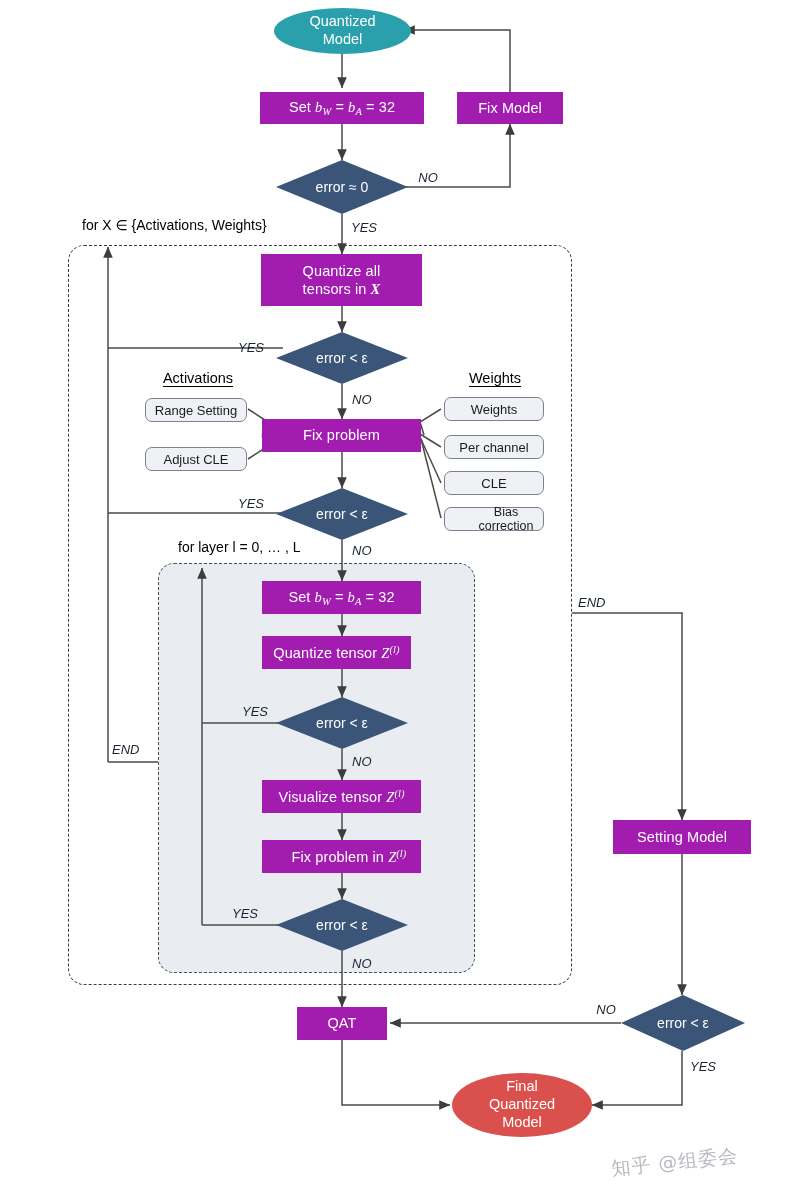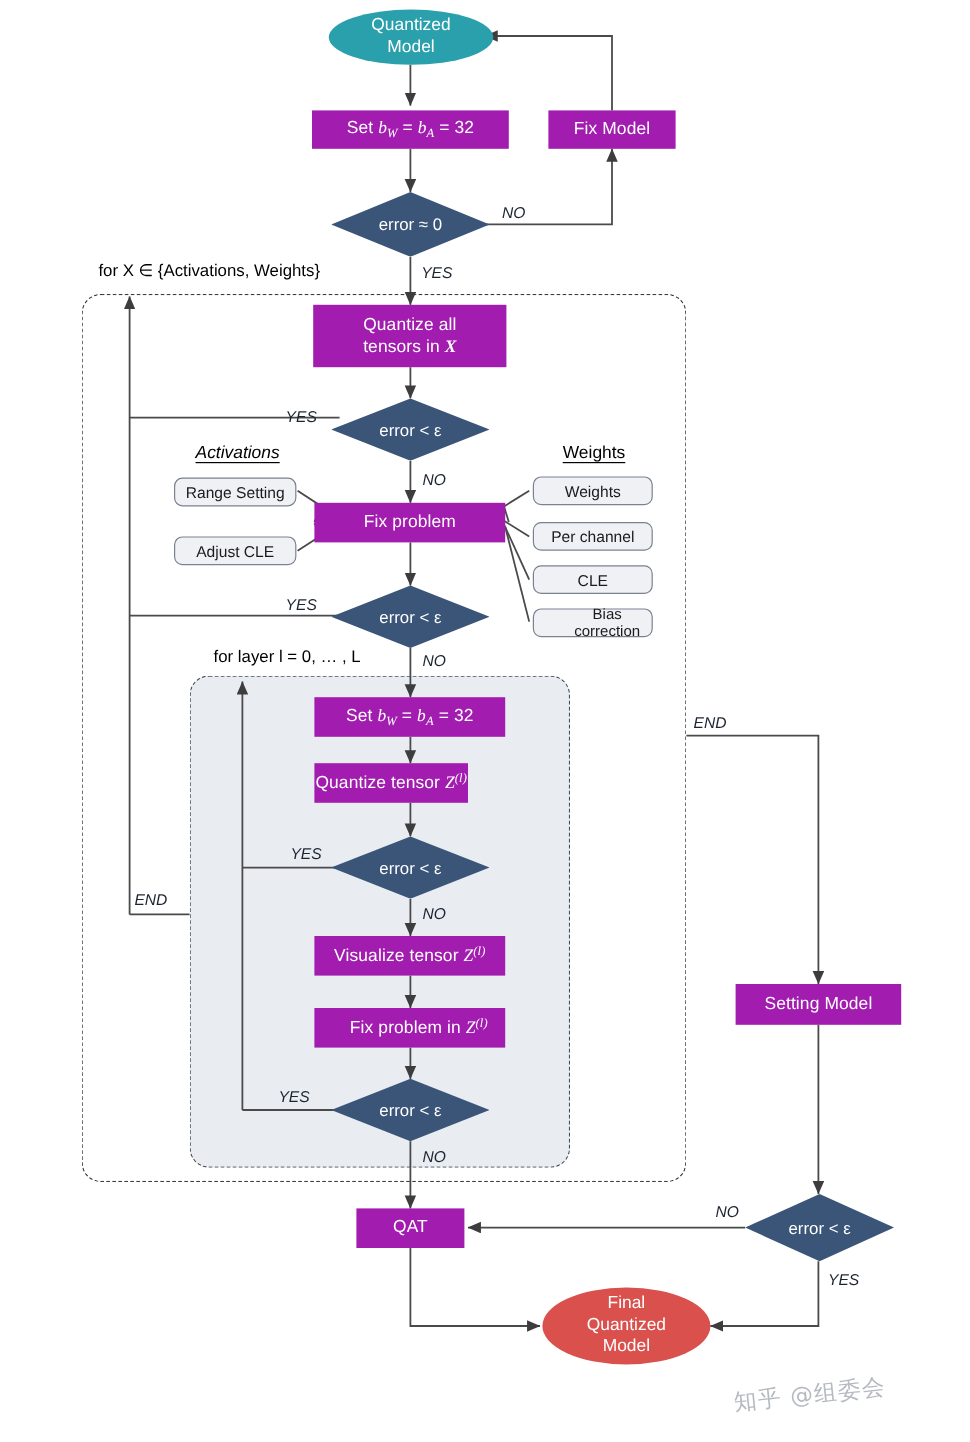--- a/index.html
+++ b/index.html
@@ -181,21 +181,21 @@
       <path d="M441,447 L420,434"></path>
       <path d="M441,483 L420,437"></path>
       <path d="M441,518 L421,439"></path>
     </g>
   </svg>
 
   <div class="node grouplabel" style="left:82px;top:215px;width:260px;height:20px;justify-content:flex-start;">for X ∈ {Activations, Weights}</div>
 
   <div class="node grouplabel" style="left:178px;top:537px;width:220px;height:20px;justify-content:flex-start;">for layer l = 0, … , L</div>
 
-  <div class="node grouplabel underline" style="left:150px;top:368px;width:96px;height:20px;font-size:14.5px;font-style:italic;">Activations</div>
+  <div class="node grouplabel underline" style="left:150px;top:368px;width:96px;height:20px;font-size:14.5px;">Activations</div>
 
   <div class="node grouplabel underline" style="left:450px;top:368px;width:90px;height:20px;font-size:14.5px;">Weights</div>
 
   <div class="node term-teal" style="left:274px;top:8px;width:137px;height:46px;">
     <div>
       <span>Quantized</span><br>
       <span>Model</span>
     </div>
   </div>
 
@@ -226,21 +226,21 @@
 
   <div class="node diamond" style="left:276px;top:488px;width:132px;height:52px;">
     <div class="dshape"></div>
     <span class="dlabel">error &lt; ε</span>
   </div>
 
   <div class="node proc" style="left:262px;top:581px;width:159px;height:33px;">
     <span>Set <i class="v">b</i><span class="sub">W</span> = <i class="v">b</i><span class="sub">A</span> = 32</span>
   </div>
 
-  <div class="node proc" style="left:262px;top:636px;width:128px;height:33px;">
+  <div class="node proc" style="left:262px;top:636px;width:149px;height:33px;">
     <span>Quantize tensor <i class="v">Z</i><span class="sup">(l)</span></span>
   </div>
 
   <div class="node diamond" style="left:276px;top:697px;width:132px;height:52px;">
     <div class="dshape"></div>
     <span class="dlabel">error &lt; ε</span>
   </div>
 
   <div class="node proc" style="left:262px;top:780px;width:159px;height:33px;">
     <span>Visualize tensor <i class="v">Z</i><span class="sup">(l)</span></span>

